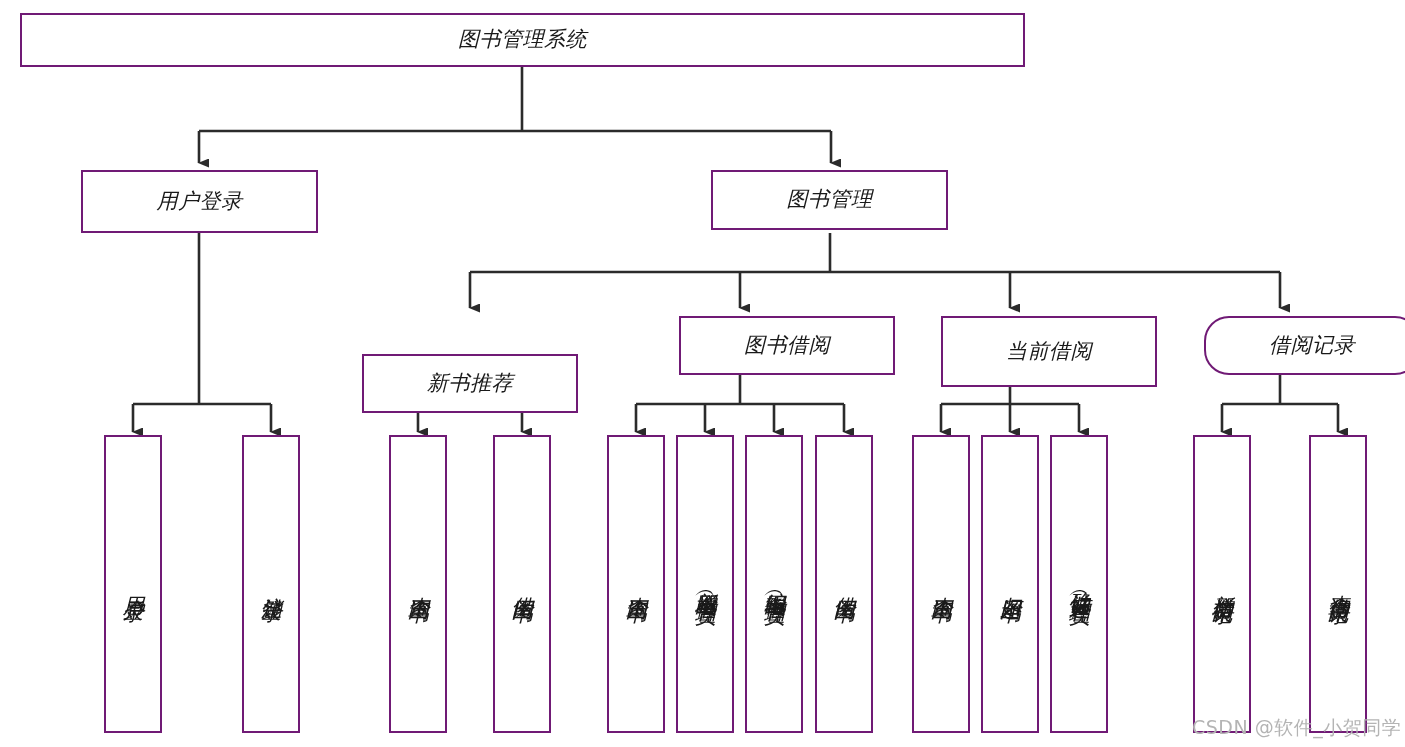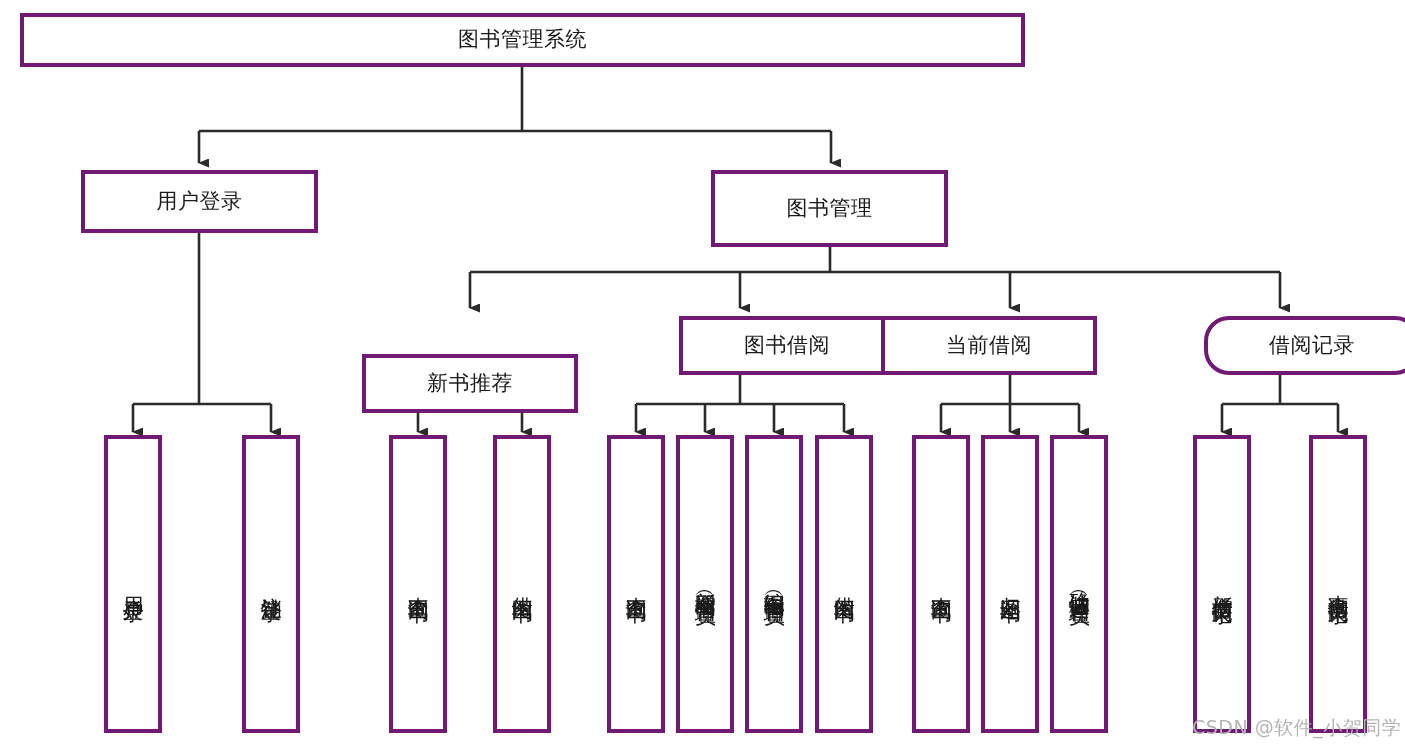--- a/index.html
+++ b/index.html
@@ -23,25 +23,26 @@
     left: 0;
     top: 0;
     width: 1405px;
     height: 747px;
     display: block;
   }
   .node-box {
     position: absolute;
     box-sizing: border-box;
     background: #ffffff;
-    border: 4px solid #701a75;
+    border: 2px solid #701a75;
     display: flex;
     align-items: center;
     justify-content: center;
     overflow: hidden;
+    font-style: italic;
   }
   .node-label-h {
     font-size: 21px;
     line-height: 1.2;
     color: #1a1a1a;
     white-space: nowrap;
     letter-spacing: 0.5px;
   }
   .node-box.leaf {
     align-items: center;
@@ -137,31 +138,31 @@
     </g>
   </svg>
 
   <div class="node-box" style="left:20px; top:13px; width:1005px; height:54px;">
     <span class="node-label-h">图书管理系统</span>
   </div>
 
   <div class="node-box" style="left:81px; top:170px; width:237px; height:63px;">
     <span class="node-label-h">用户登录</span>
   </div>
-  <div class="node-box" style="left:711px; top:170px; width:237px; height:77px;">
+  <div class="node-box" style="left:711px; top:170px; width:237px; height:60px;">
     <span class="node-label-h">图书管理</span>
   </div>
 
   <div class="node-box" style="left:362px; top:316px; width:216px; height:59px;margin-top:38px;">
     <span class="node-label-h">新书推荐</span>
   </div>
   <div class="node-box" style="left:632px; top:316px; width:216px; height:59px;margin-left:47px;">
     <span class="node-label-h">图书借阅</span>
   </div>
-  <div class="node-box" style="left:881px; top:316px; width:216px; height:59px;">
+  <div class="node-box" style="left:941px; top:316px; width:216px; height:71px;">
     <span class="node-label-h">当前借阅</span>
   </div>
   <div class="node-box" style="left:1204px; top:316px; width:216px; height:59px;border-radius:25px;">
     <span class="node-label-h">借阅记录</span>
   </div>
 
   <div class="node-box leaf" style="left:104px; top:435px; width:58px; height:298px;">
     <span class="node-label-v">用户登录</span>
   </div>
   <div class="node-box leaf" style="left:242px; top:435px; width:58px; height:298px;">

